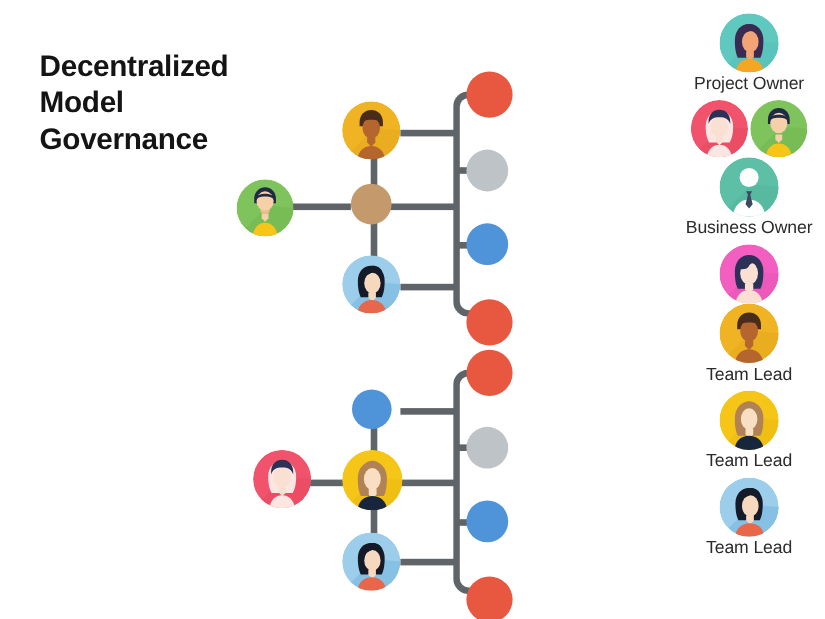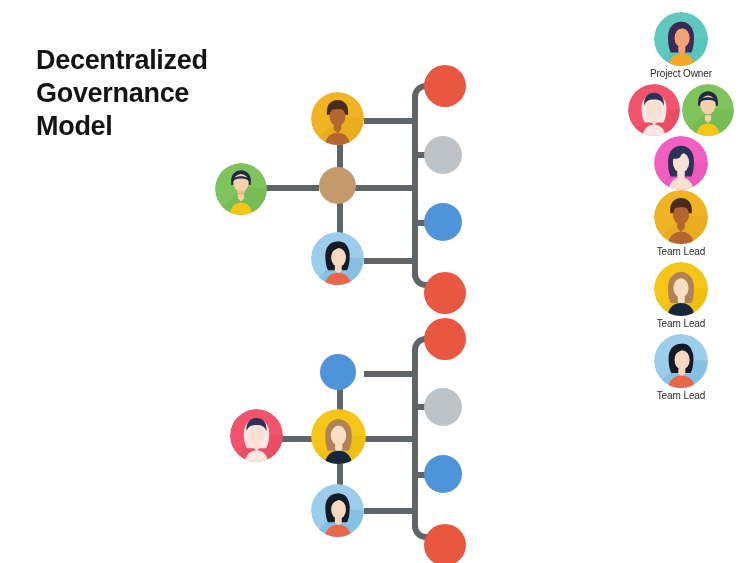--- a/index.html
+++ b/index.html
@@ -35,34 +35,34 @@
     border-right:0;
     border-radius:14px 0 0 14px;
     box-sizing:border-box;
   }
 
   
   .legend{position:absolute;left:612px;top:12px;width:138px;}
   .leg-item{width:138px;text-align:center;position:relative;}
   .leg-avatars{display:flex;justify-content:center;align-items:flex-end;gap:2px;}
   .leg-label{
-    font-size:10px;color:#2b2b2b;
+    font-size:16px;color:#2b2b2b;
     margin-top:2px;margin-bottom:5px;white-space:nowrap;
     letter-spacing:-0.1px;
   }
 </style>
 </head>
 <body>
 
 <div id="stage">
 
   <div class="title">
     <div>Decentralized</div>
+    <div>Model</div>
     <div>Governance</div>
-    <div>Model</div>
   </div>
 
   <div>
 
     <div class="wire hwire" style="left:263px;top:185px;width:56px;"></div>
 
     <div class="wire vwire" style="left:337px;top:128px;height:58px;"></div>
 
     <div class="wire vwire" style="left:337px;top:185px;height:62px;"></div>
 
@@ -219,20 +219,34 @@
             <path d="M31 34c0-12 9-20 19-20s19 8 19 20v8H31z" fill="#1F2A44"></path>
             <ellipse cx="50" cy="40" rx="15" ry="18" fill="#F6D0A8"></ellipse>
             <path d="M33 33c4-10 29-10 34 0 1 4 1 7 1 7-3-7-9-9-18-9s-15 2-17 9c0 0 0-3 0-7z" fill="#1F2A44"></path>
             <path d="M44 60h12v9l-6 6-6-6z" fill="#F6D0A8"></path>
             <path d="M27 100c2-16 11-24 23-24s21 8 23 24z" fill="#F5C518"></path>
           </svg>
         </div>
       </div>
     </div>
 
+    <div class="leg-item">
+      <div class="leg-avatars">
+        <div class="av" style="position:relative;width:54px;height:54px;">
+          <svg viewBox="0 0 100 100">
+            <circle cx="50" cy="50" r="50" fill="#5CBFA6"></circle>
+            <path d="M100 50a50 50 0 0 1-50 50 50 50 0 0 1-35-14l40-40z" fill="#4BAE95" opacity=".35"></path>
+            <circle cx="50" cy="34" r="16" fill="#FFFFFF"></circle>
+            <path d="M22 100c3-19 14-29 28-29s25 10 28 29z" fill="#FFFFFF"></path>
+            <path d="M45 57h10l-3 6 4 16-6 7-6-7 4-16z" fill="#3B4A63"></path>
+          </svg>
+        </div>
+      </div>
+      <div class="leg-label">Business Owner</div>
+    </div>
 
     <div class="leg-item">
       <div class="leg-avatars">
         <div class="av" style="position:relative;width:54px;height:54px;">
           <svg viewBox="0 0 100 100">
             <circle cx="50" cy="50" r="50" fill="#F25FC0"></circle>
             <path d="M100 50a50 50 0 0 1-50 50 50 50 0 0 1-35-14l40-40z" fill="#E24DB0" opacity=".3"></path>
             <path d="M26 46c0-18 11-28 24-28s24 10 24 28c0 16-2 23-5 29H31c-3-6-5-13-5-29z" fill="#2C3157"></path>
             <ellipse cx="50" cy="49" rx="15" ry="19" fill="#FAE0D2"></ellipse>
             <path d="M31 42c0-14 8-23 19-23s19 9 19 23c0 4-1 6-1 6-2-11-7-16-12-16-3 0-5 2-7 6-3 5-9 4-18 4z" fill="#2C3157"></path>

